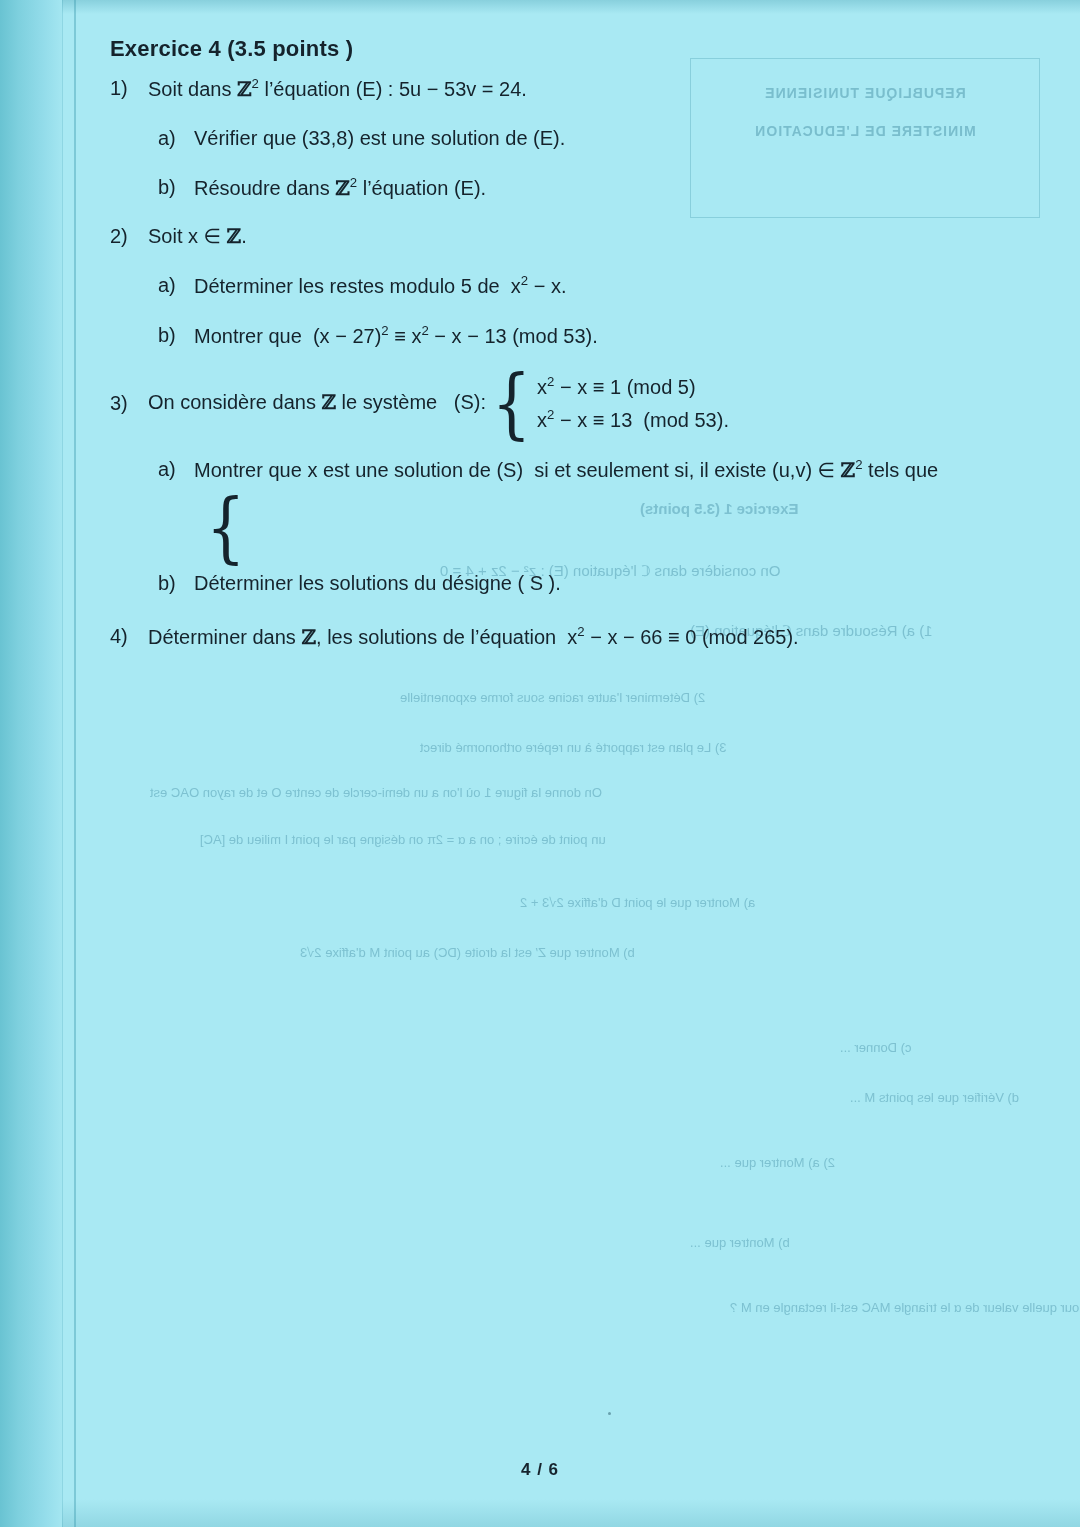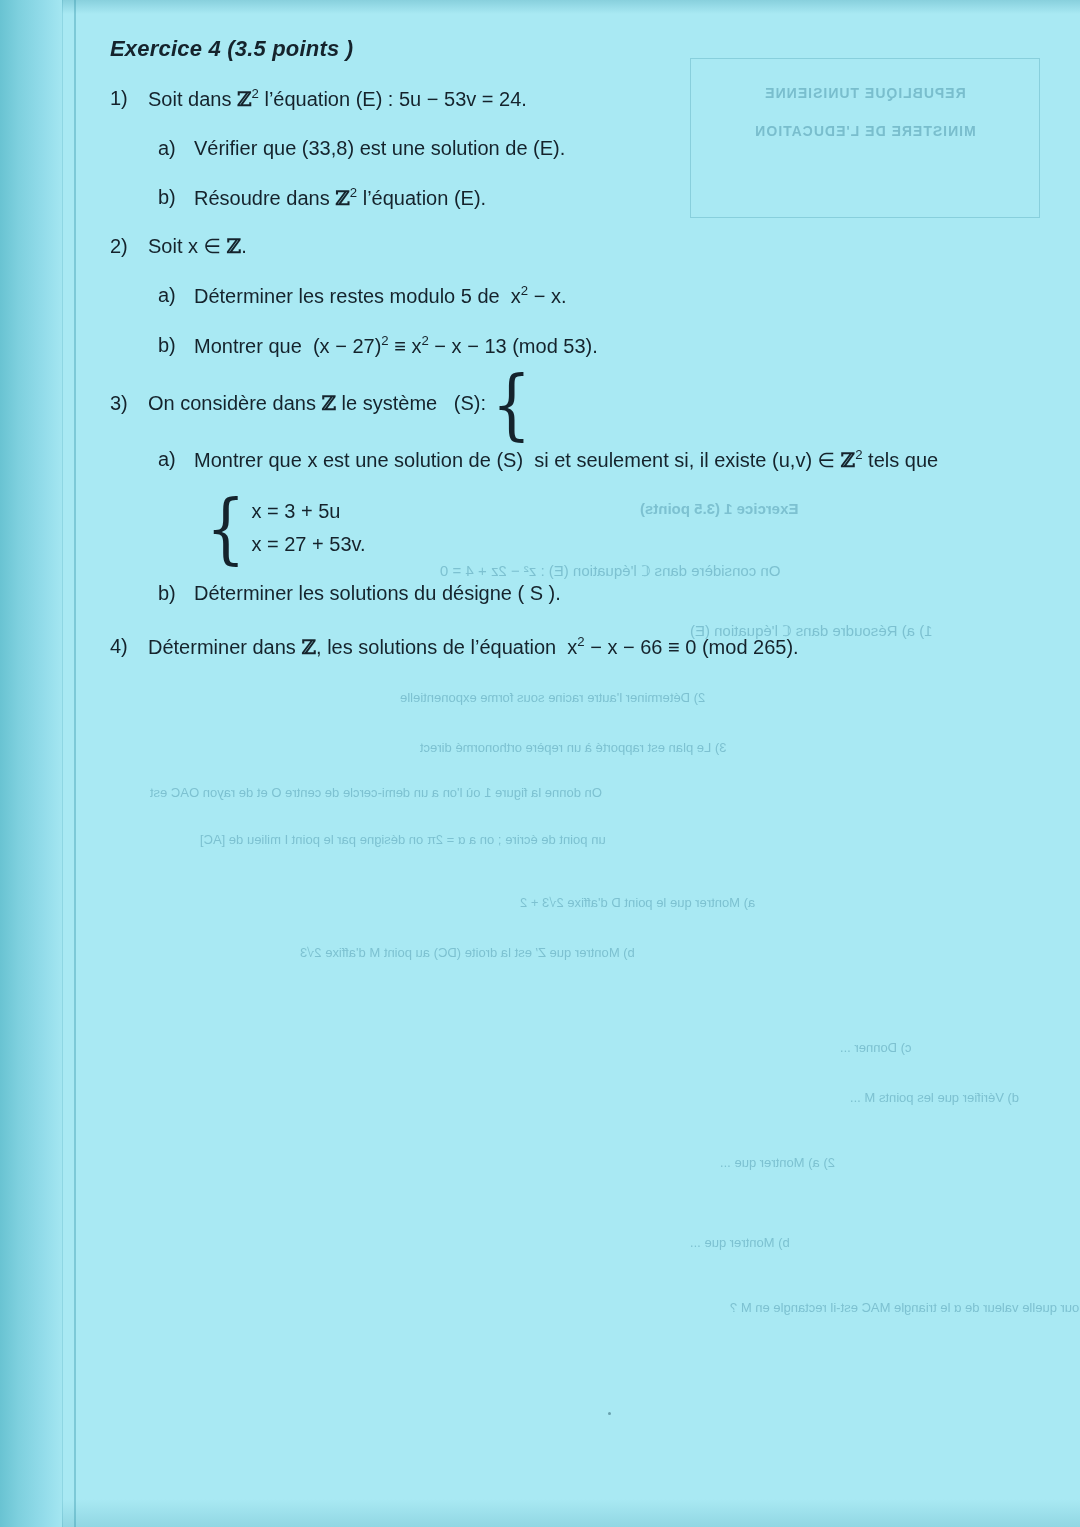--- a/index.html
+++ b/index.html
@@ -78,23 +78,22 @@
 
   .content {
     position: absolute;
     left: 110px; top: 36px;
     width: 900px;
     color: #15232c;
   }
   .title {
     font-size: 22px;
     font-weight: bold;
-    margin-bottom: 22px;
+    margin-bottom: 12px;
     letter-spacing: 0.2px;
-    font-style: italic;
   }
   .row {
     display: flex;
     align-items: flex-start;
     margin-bottom: 20px;
     font-size: 20px;
     line-height: 1.45;
   }
   .num {
     width: 38px;
@@ -225,49 +224,50 @@
         Montrer que &nbsp;(x − 27)<sup>2</sup> ≡ x<sup>2</sup> − x − 13 (mod 53).
       </div>
     </div>
 
     <div class="row-sys">
       <div class="num">3)</div>
       <div class="txt">
         On considère dans <span class="bb">ℤ</span> le système &nbsp; (S):
         <span class="system">
           <span class="brace">{</span>
+          <span class="sys-lines">
+            <div>x<sup>2</sup> − x ≡ 1 (mod 5)</div>
+            <div>x<sup>2</sup> − x ≡ 13&nbsp; (mod 53).</div>
+          </span>
         </span>
       </div>
     </div>
 
     <div class="row lvl2">
       <div class="let">a)</div>
       <div class="txt">
         Montrer que x est une solution de (S) &nbsp;si et seulement si, il existe (u,v) ∈ <span class="bb">ℤ</span><sup>2</sup> tels que
       </div>
     </div>
 
     <div class="row lvl2" style="margin-left:96px; margin-bottom:18px;">
       <span class="system">
         <span class="brace">{</span>
-        <span class="sys-lines">
-          <div>x =  3 + 5u</div>
-          <div>x = 27 + 53v.</div>
-        </span>
       </span>
     </div>
 
     <div class="row lvl2">
       <div class="let">b)</div>
       <div class="txt">Déterminer les solutions du désigne ( S ).</div>
     </div>
 
     <div class="row" style="margin-top:24px;">
       <div class="num">4)</div>
       <div class="txt">
         Déterminer dans <span class="bb">ℤ</span>, les solutions de l’équation &nbsp;x<sup>2</sup> − x − 66 ≡ 0 (mod 265).
       </div>
     </div>
 
   </div>
 
   <div class="dot"></div>
+  <div class="pagenum">4 / 6</div>
 </div>
 
 </body></html>

